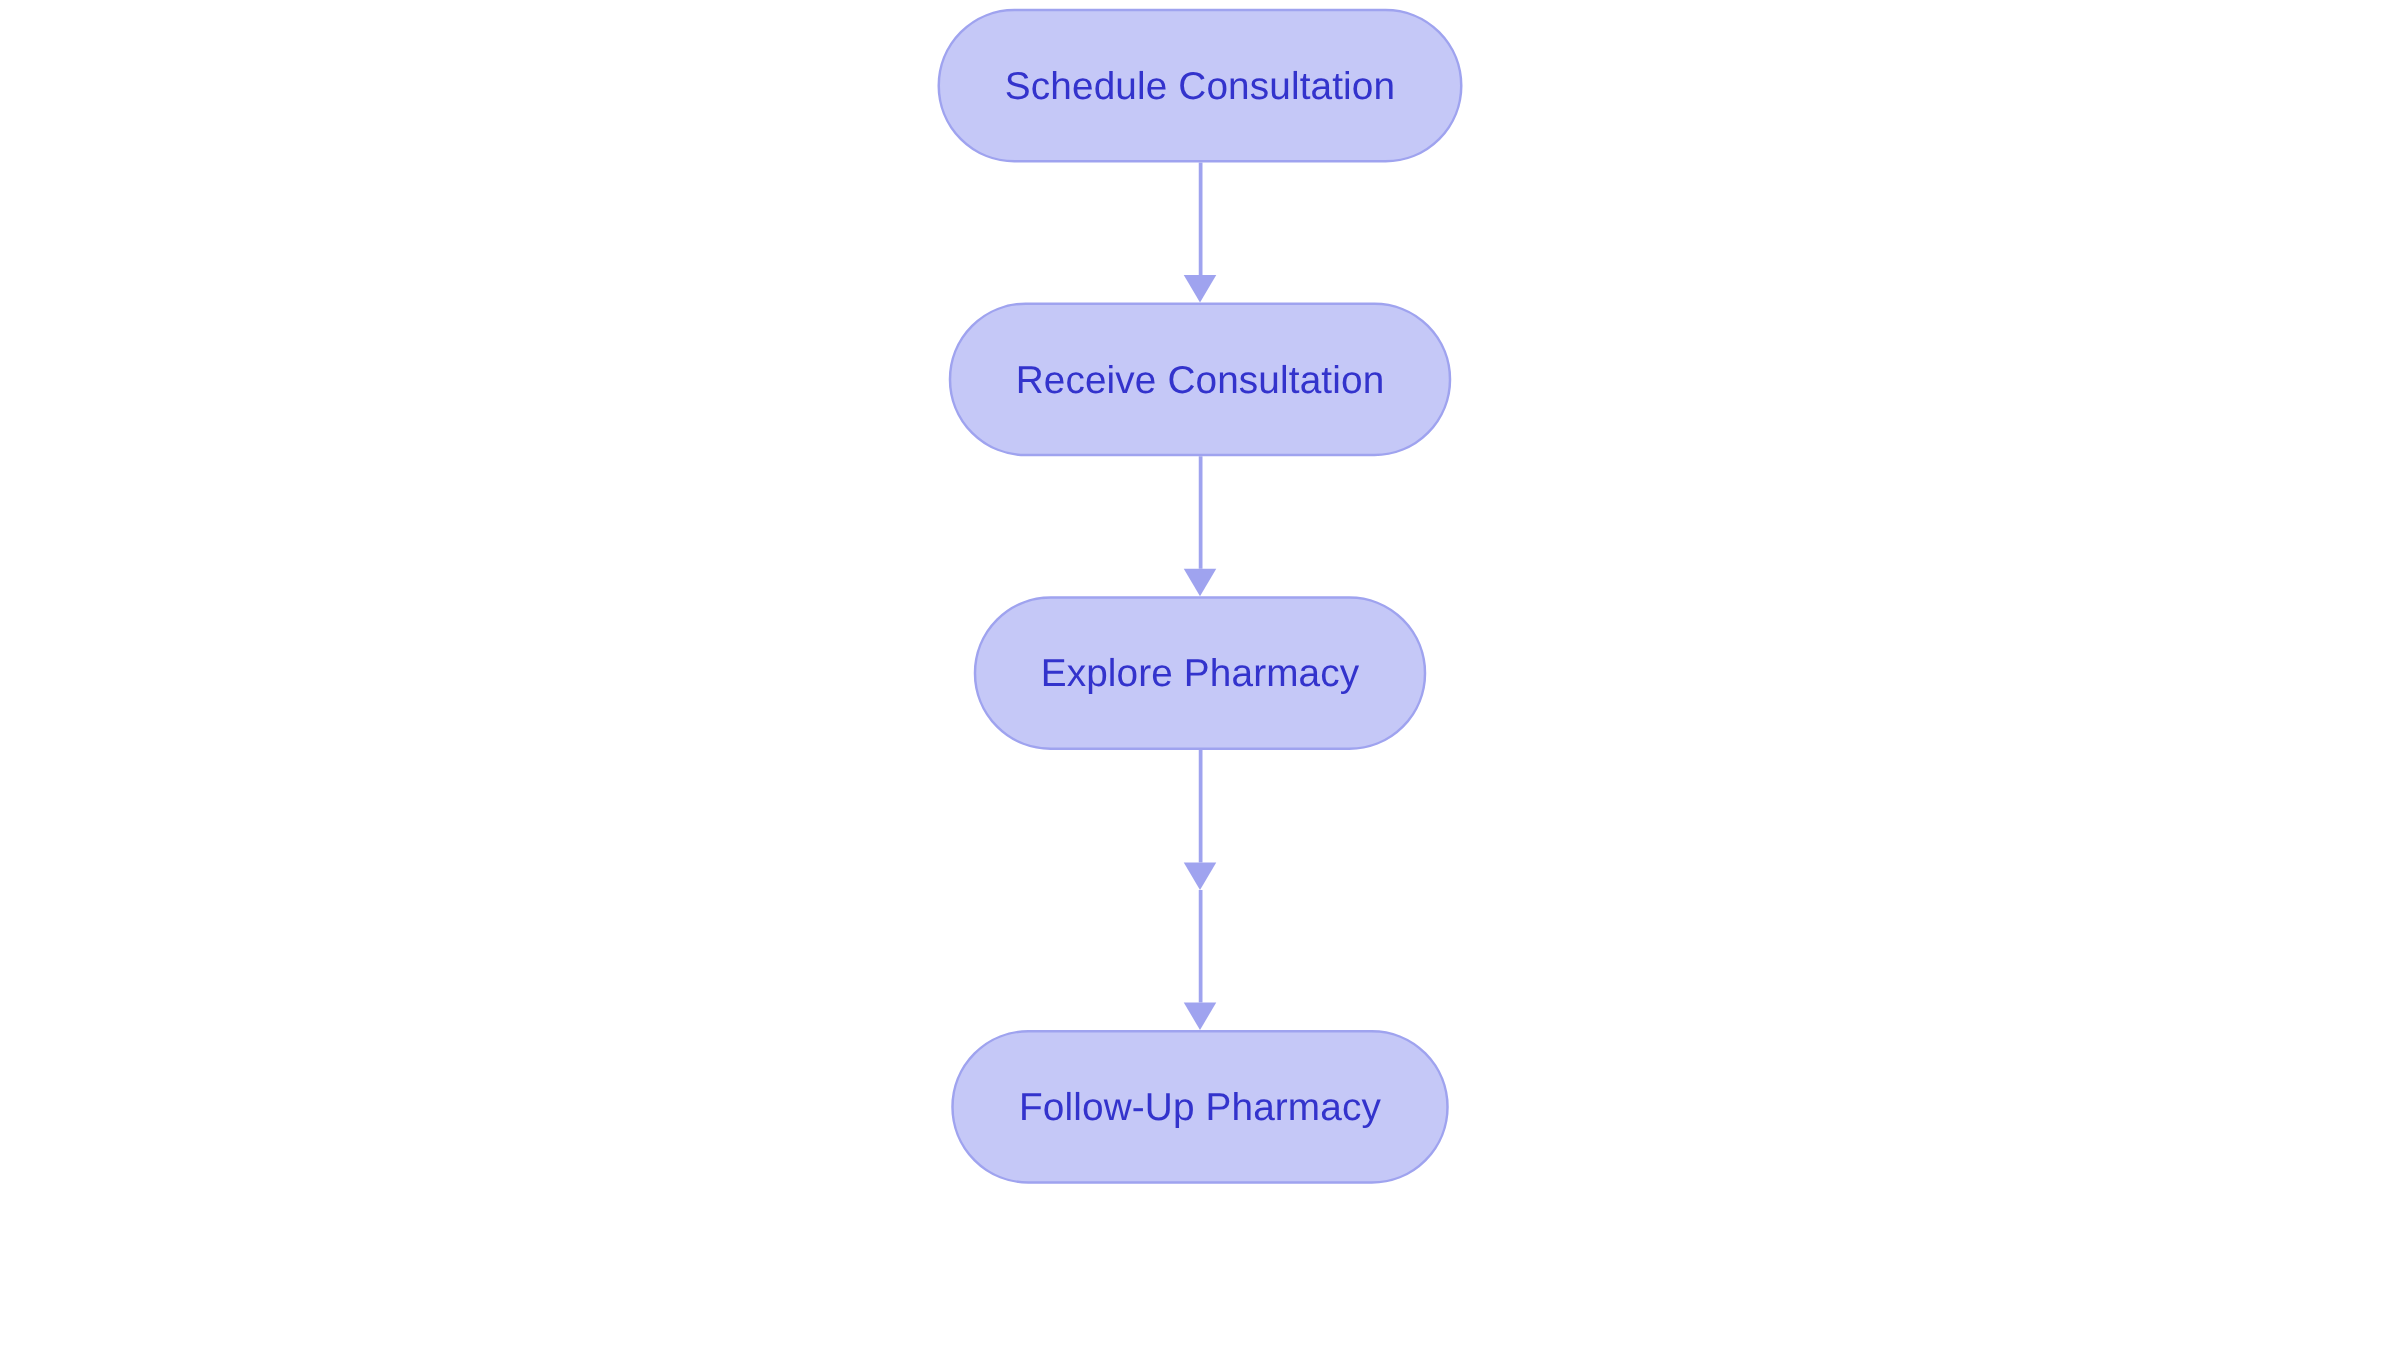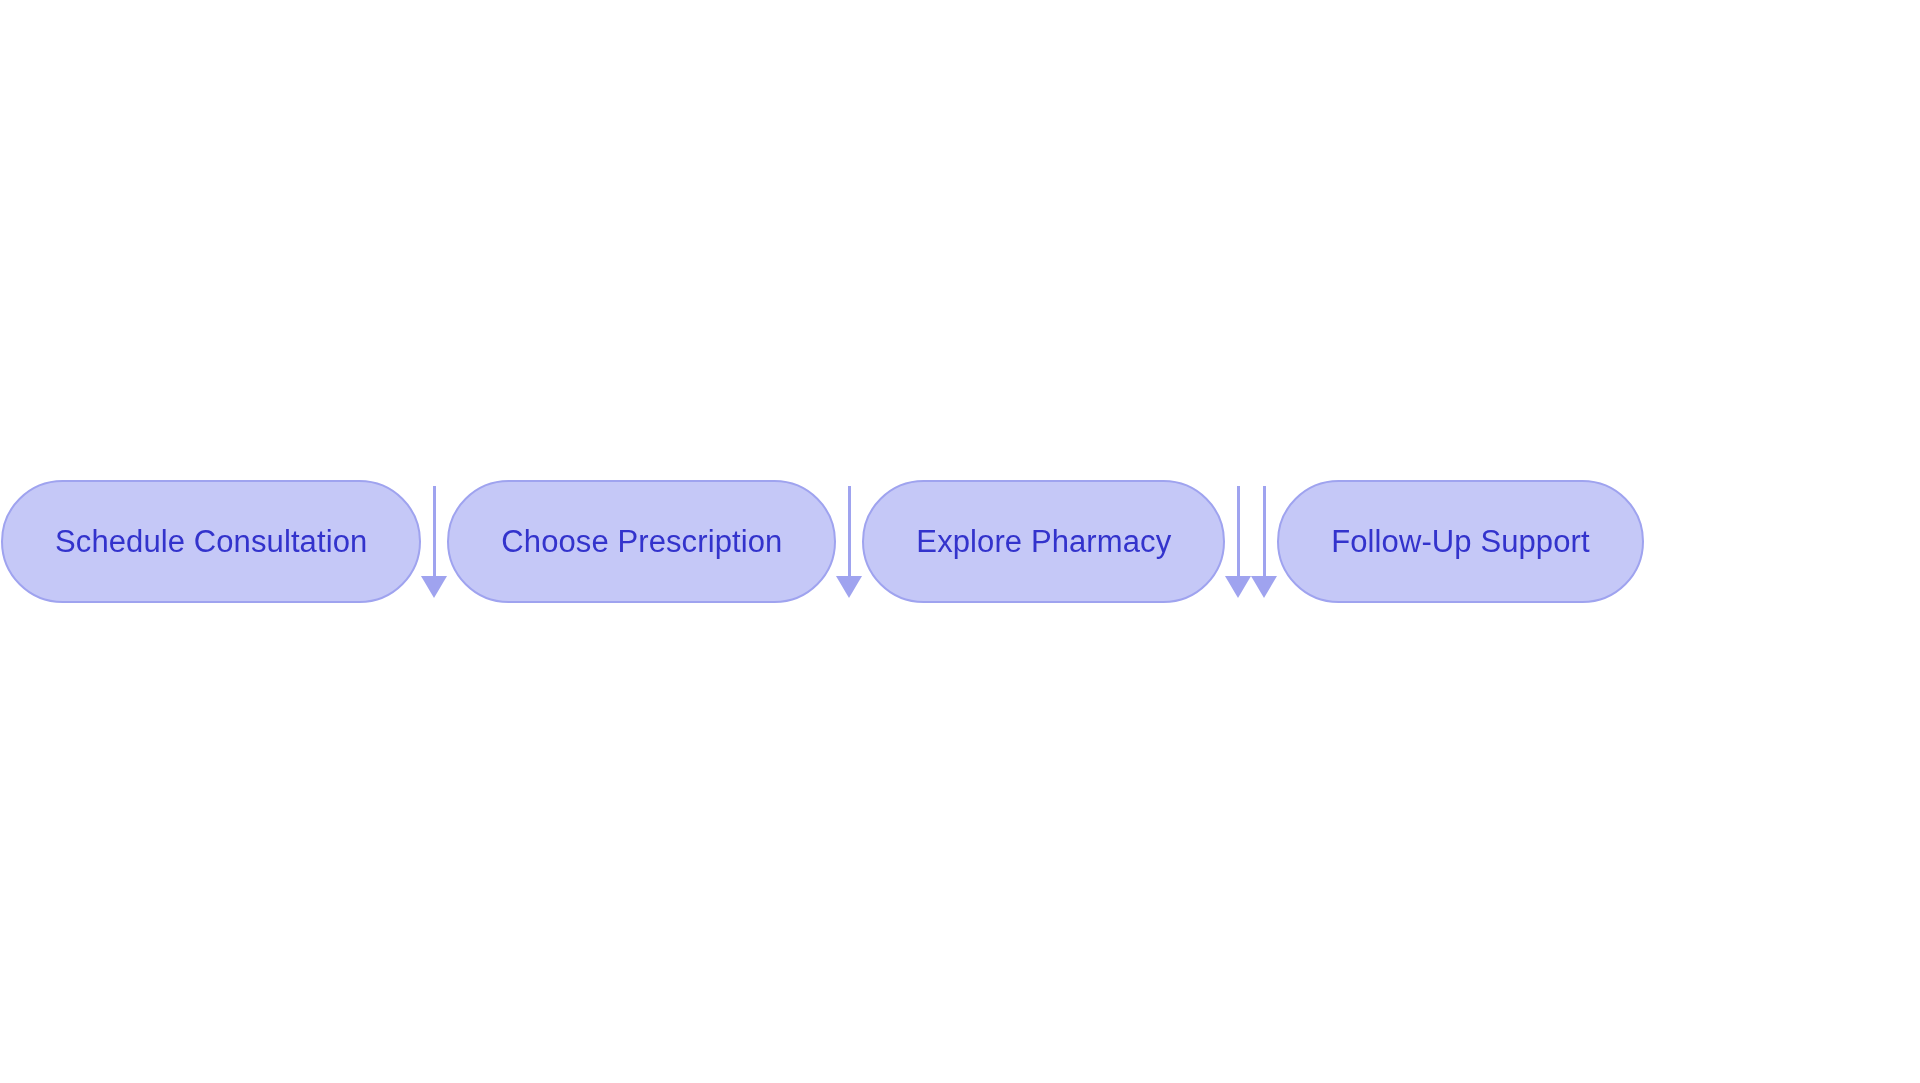--- a/index.html
+++ b/index.html
@@ -22,21 +22,21 @@
     background: #ffffff;
   }
 
   .flow-column {
     position: absolute;
     left: 0;
     top: 0;
     width: 1920px;
     height: 1083px;
     display: flex;
-    flex-direction: row;
+    flex-direction: column;
     align-items: center;
   }
 
   .flow-node {
     box-sizing: border-box;
     height: 123px;
     border: 2px solid #9fa3ef;
     background: #c5c8f7;
     border-radius: 62px;
     display: flex;
@@ -95,21 +95,21 @@
     <div class="flow-node">
       <span class="flow-node-label">Schedule Consultation</span>
     </div>
 
     <div class="flow-connector">
       <div class="flow-connector-line"></div>
       <div class="flow-connector-arrow"></div>
     </div>
 
     <div class="flow-node">
-      <span class="flow-node-label">Choose Prescription</span>
+      <span class="flow-node-label">Receive Consultation</span>
     </div>
 
     <div class="flow-connector">
       <div class="flow-connector-line"></div>
       <div class="flow-connector-arrow"></div>
     </div>
 
     <div class="flow-node">
       <span class="flow-node-label">Explore Pharmacy</span>
     </div>
@@ -119,17 +119,17 @@
       <div class="flow-connector-arrow"></div>
     </div>
 
 
     <div class="flow-connector">
       <div class="flow-connector-line"></div>
       <div class="flow-connector-arrow"></div>
     </div>
 
     <div class="flow-node">
-      <span class="flow-node-label">Follow-Up Support</span>
+      <span class="flow-node-label">Follow-Up Pharmacy</span>
     </div>
 
   </div>
 </div>
 
 </body></html>

